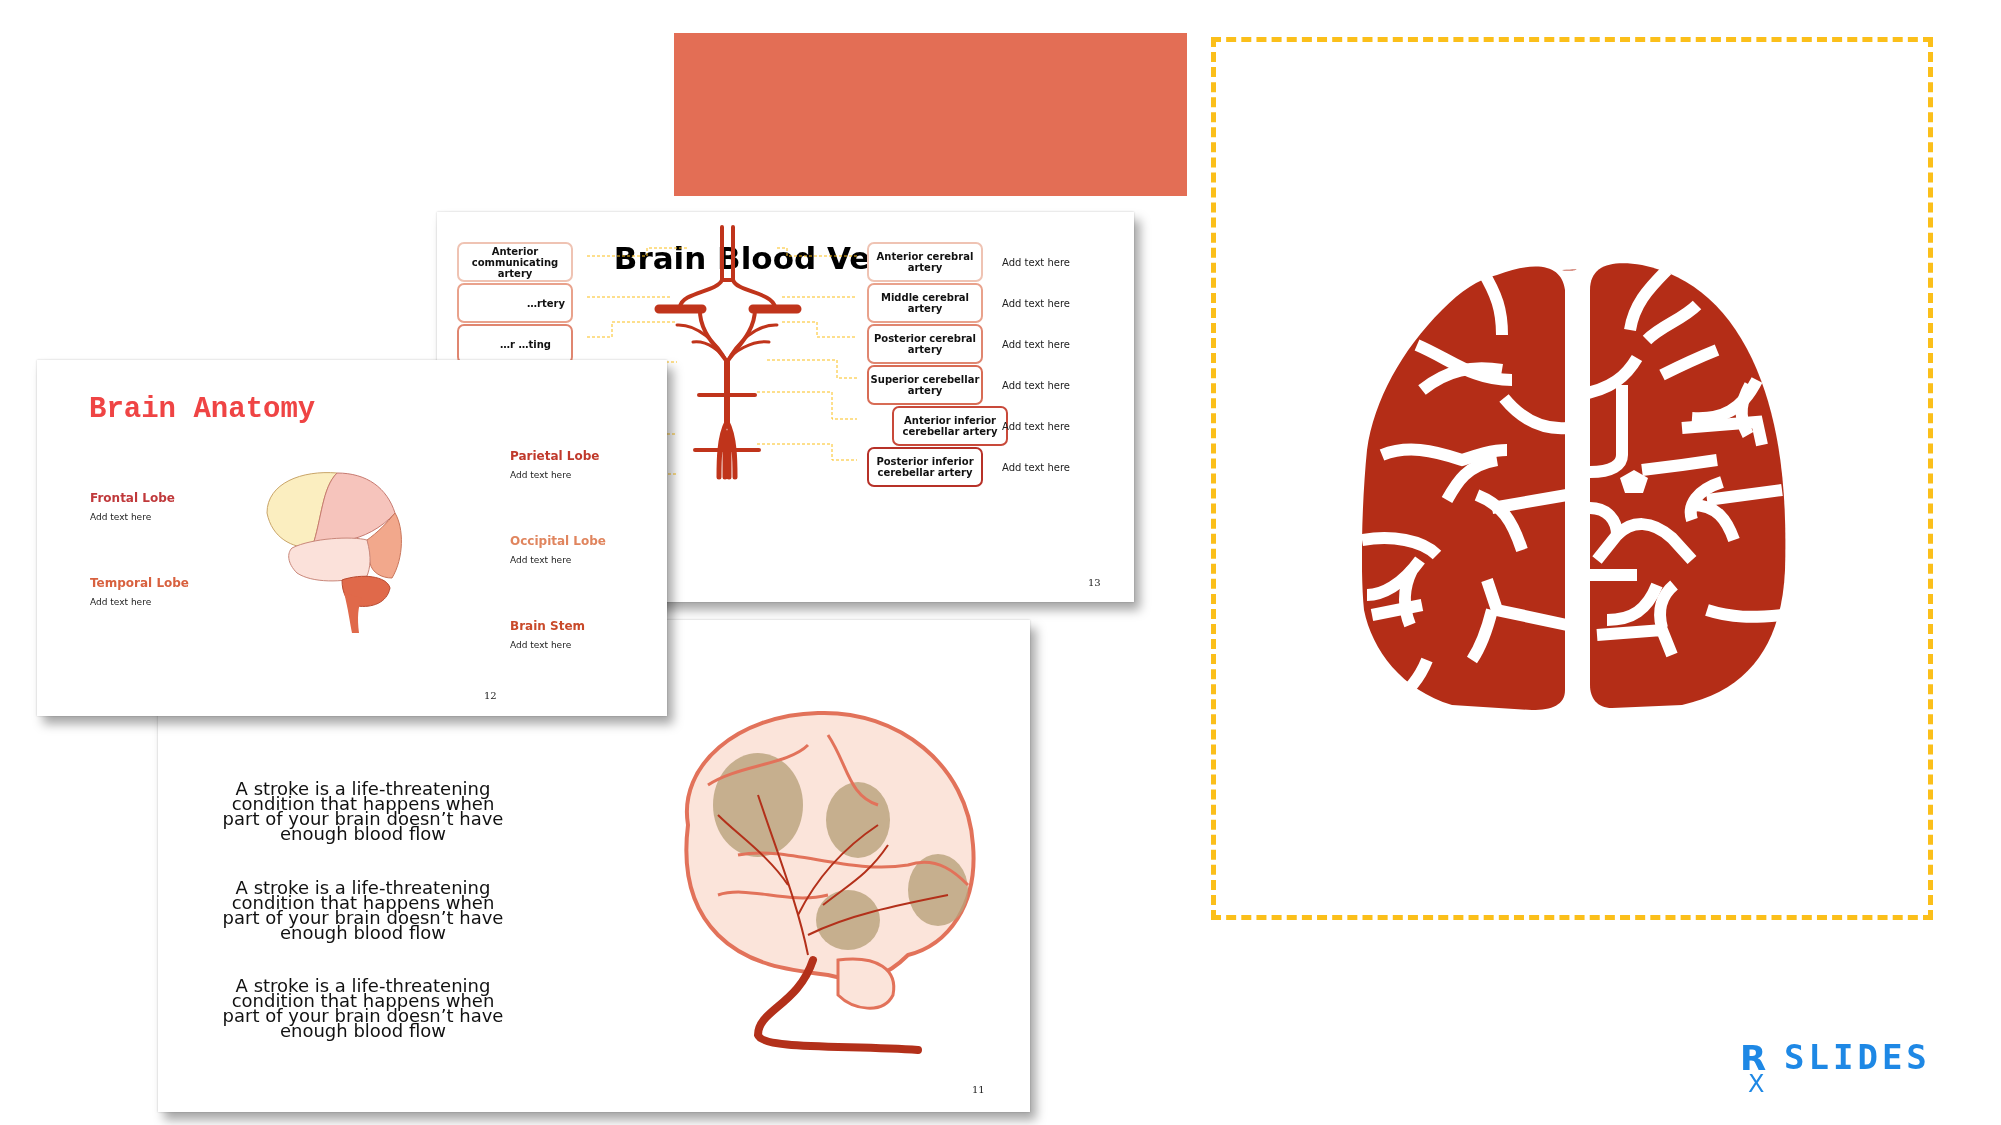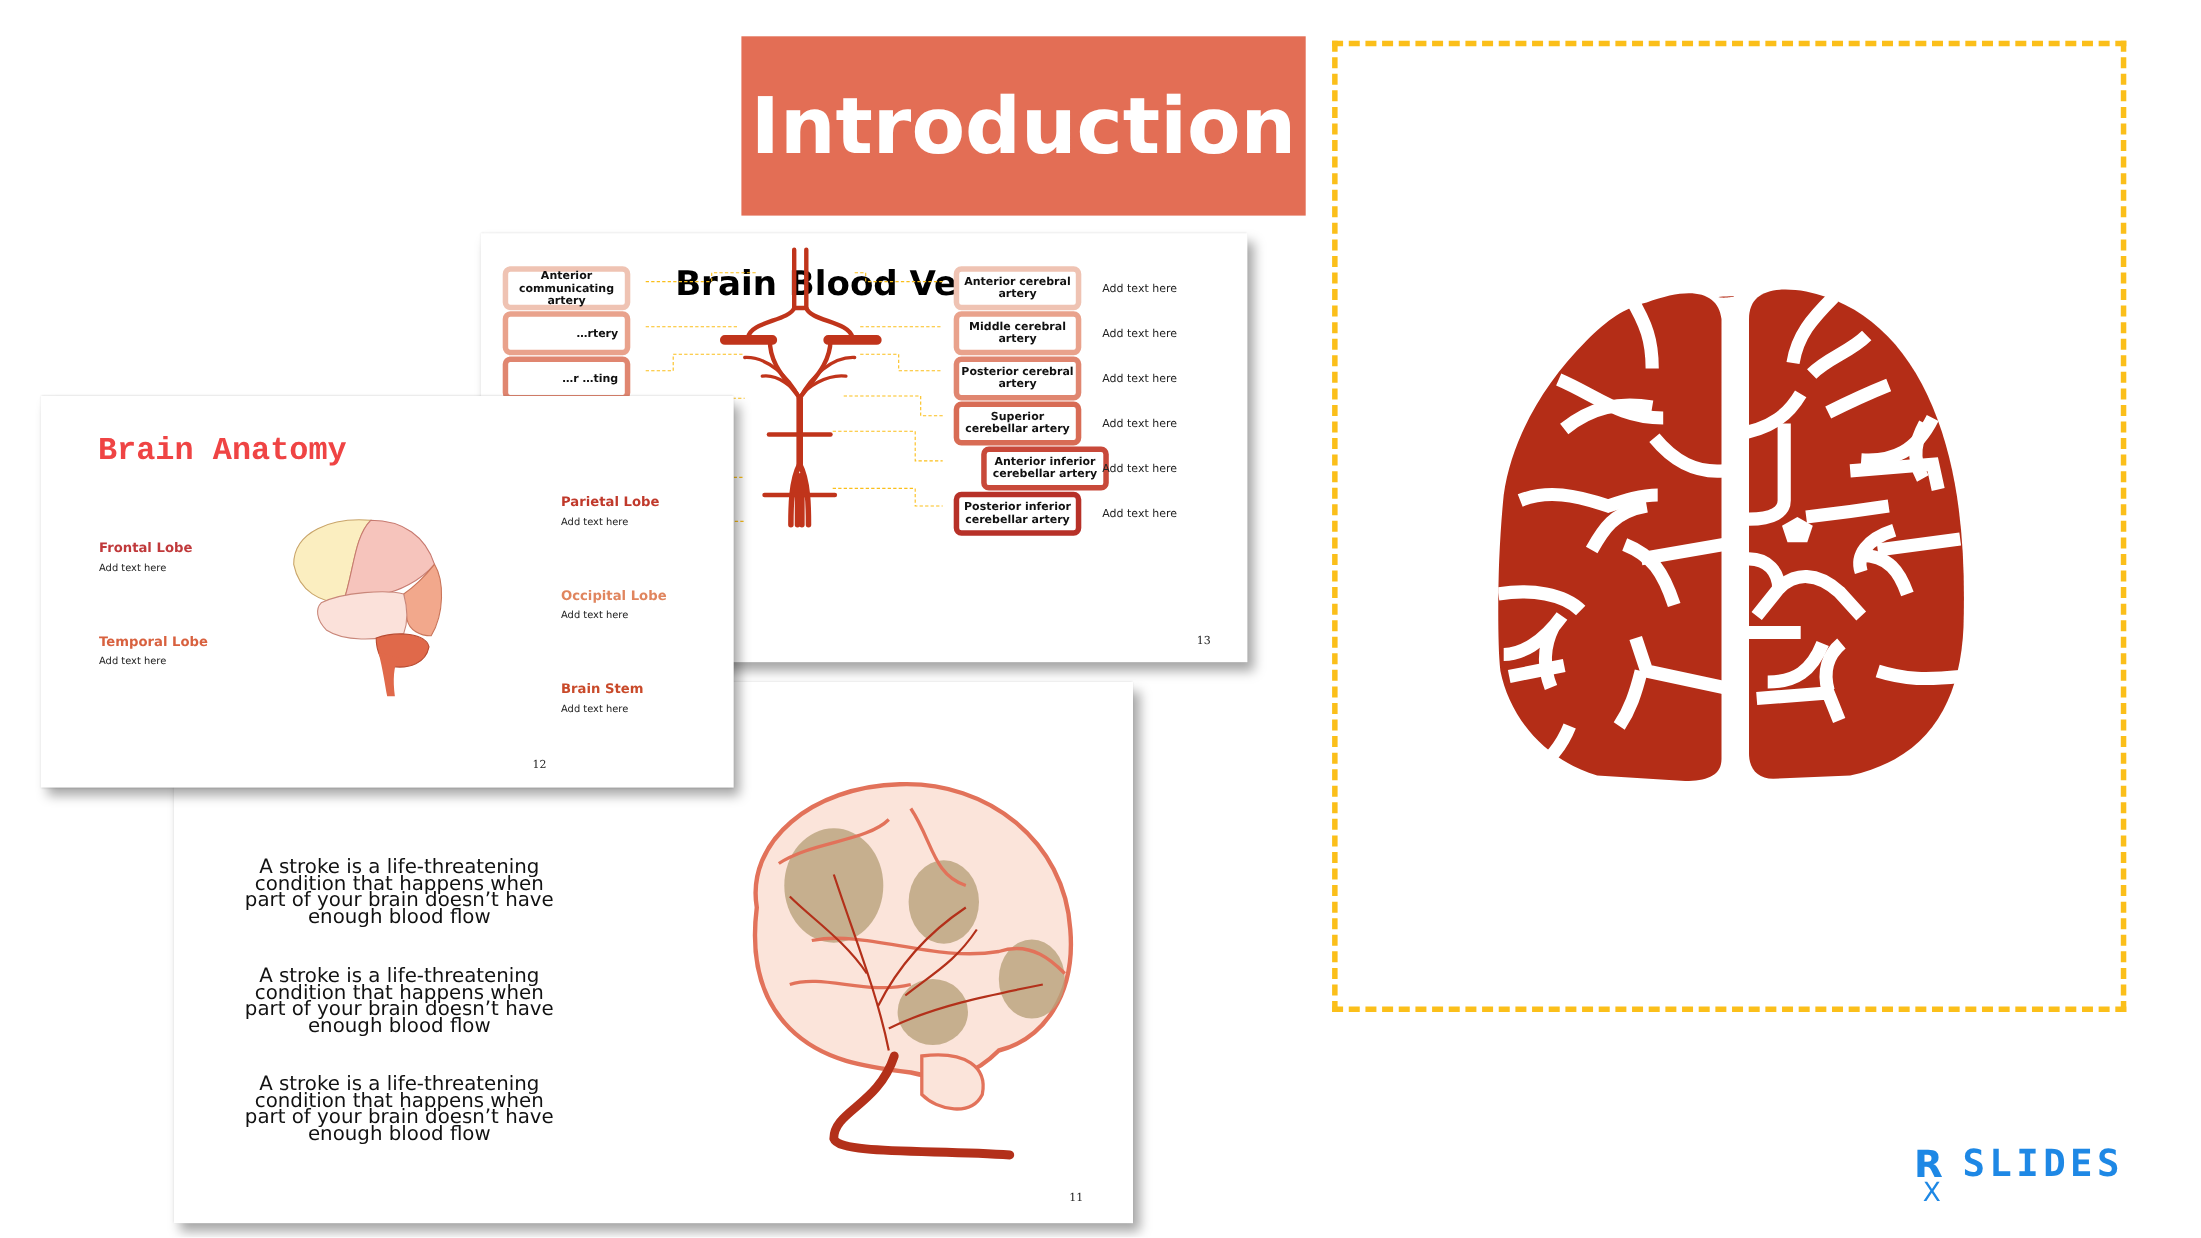--- a/index.html
+++ b/index.html
@@ -27,41 +27,40 @@
   .logo { position: absolute; left: 1738px; top: 1038px; width: 256px; height: 60px; }
 
   
   .slide { position: absolute; background: #fff; box-shadow: 6px 8px 10px rgba(0,0,0,0.35), 0 0 2px rgba(0,0,0,0.2); overflow: hidden; }
   .slide-num { position: absolute; font-size: 10px; color: #222; font-family: "DejaVu Serif", serif; }
 
   
   #slide13 { left: 437px; top: 212px; width: 697px; height: 390px; z-index: 1; }
   #slide13 .s-title { position: absolute; left: 0; top: 28px; width: 100%; text-align: center; font-weight: bold; font-size: 31px; color: #000; }
   .vbox {
-    position: absolute; width: 116px; height: 40px; border: 5px solid #701a75; border-radius: 7px;
+    position: absolute; width: 116px; height: 40px; border: 2px solid #701a75; border-radius: 7px;
     font-size: 10px; font-weight: bold; text-align: center; line-height: 11px; color: #111;
     display: flex; align-items: center; justify-content: center; background: #fff;
   }
   .vnote { position: absolute; font-size: 10px; color: #222; }
 
   
   #slide12 { left: 37px; top: 360px; width: 630px; height: 356px; z-index: 3; }
   #slide12 .s-title { position: absolute; left: 52px; top: 33px; font-weight: bold; font-size: 29px; color: #ef4444; font-family: Liberation Mono, monospace; }
   .lobe-head { position: absolute; font-weight: bold; font-size: 12px; }
   .lobe-sub { position: absolute; font-size: 9px; color: #222; }
 
   
   #slide11 { left: 158px; top: 620px; width: 872px; height: 492px; z-index: 2; }
   .para { position: absolute; left: 60px; width: 290px; text-align: center; font-size: 18px; line-height: 15px; color: #111; }
 </style>
 </head>
 <body>
 
 <div class="title-box">
-  <div>Introduction</div>
 </div>
 
 <div class="dashed-frame"></div>
 <svg class="brain-icon" viewBox="0 0 430 460">
   <g fill="#b42d17">
 
     <path d="M200 20 C230 18 205 22 200 20 Z"></path>
     <path d="M135 25 C175 10 200 15 203 40 L203 440 C203 455 190 460 170 460 L90 455 C40 440 10 400 2 360 C-2 320 0 250 5 200 C12 150 40 100 80 60 C100 40 115 30 135 25 Z"></path>
 
     <path d="M228 40 C228 15 250 10 280 15 C330 25 370 60 395 120 C420 180 425 250 423 320 C420 390 390 440 320 455 L250 458 C235 458 228 448 228 435 Z"></path>
@@ -141,21 +140,21 @@
       <path d="M290 150 L290 210" stroke-width="6"></path>
       <path d="M262 183 L318 183" stroke-width="4"></path>
       <path d="M290 210 C282 225 282 250 282 265 M290 210 C298 225 298 250 298 265 M288 220 L288 265 M292 220 L292 265" stroke-width="5"></path>
       <path d="M258 238 L322 238" stroke-width="4"></path>
     </g>
   </svg>
 
   <div class="vnote" style="left:50px;top:40px">Add text here</div>
   <div class="vbox" style="left:20px;top:30px;border-color:#efc3b3">Anterior communicating artery</div>
   <div class="vbox" style="left:20px;top:71px;border-color:#e9a28c;justify-content:flex-end;padding-right:6px">…rtery</div>
-  <div class="vbox" style="left:20px;top:112px;border-color:#e08670;justify-content:flex-end;padding-right:6px">…r …ting</div>
+  <div class="vbox" style="left:20px;top:112px;border-color:#e08670;justify-content:flex-end;padding-right:20px">…r …ting</div>
   <div class="vbox" style="left:20px;top:153px;border-color:#d86c55;justify-content:flex-end;padding-right:6px">…ery</div>
   <div class="vbox" style="left:20px;top:194px;border-color:#c8493a;justify-content:flex-end;padding-right:6px">…rtery</div>
   <div class="vbox" style="left:20px;top:235px;border-color:#b73128;justify-content:flex-end;padding-right:6px">…inal</div>
 
   <div class="vbox" style="left:430px;top:30px;border-color:#efc3b3">Anterior cerebral artery</div>
   <div class="vbox" style="left:430px;top:71px;border-color:#e9a28c">Middle cerebral artery</div>
   <div class="vbox" style="left:430px;top:112px;border-color:#e08670">Posterior cerebral artery</div>
   <div class="vbox" style="left:430px;top:153px;border-color:#d86c55">Superior cerebellar artery</div>
   <div class="vbox" style="left:455px;top:194px;border-color:#c8493a">Anterior inferior cerebellar artery</div>
   <div class="vbox" style="left:430px;top:235px;border-color:#b73128">Posterior inferior cerebellar artery</div>

